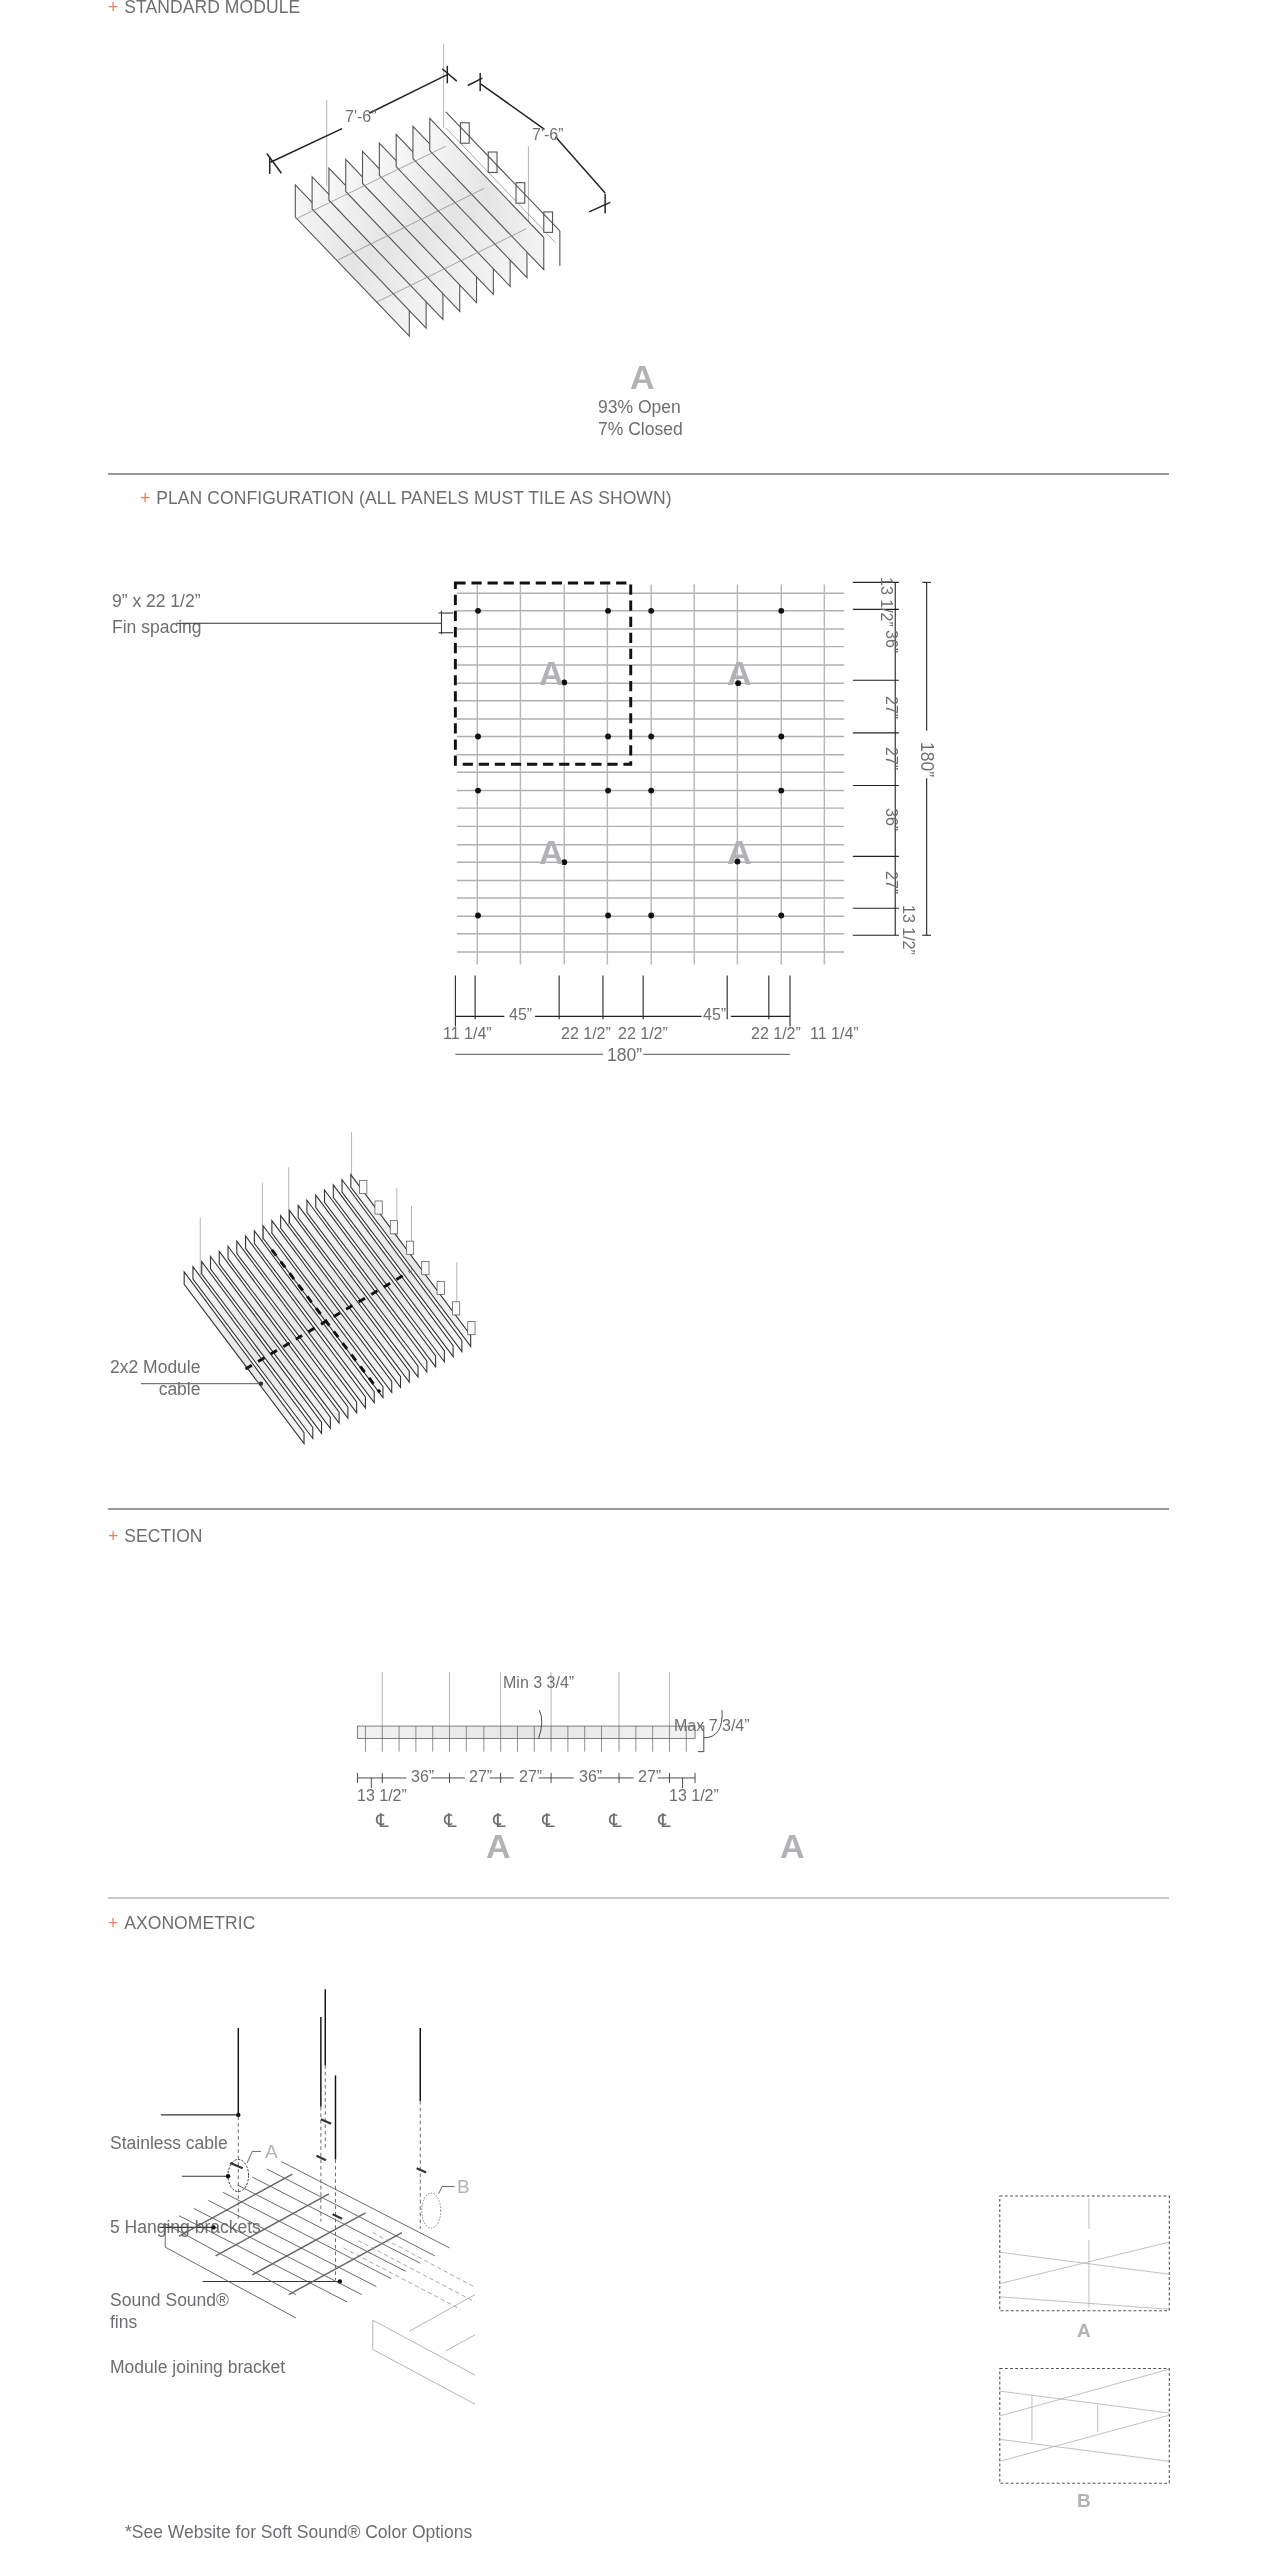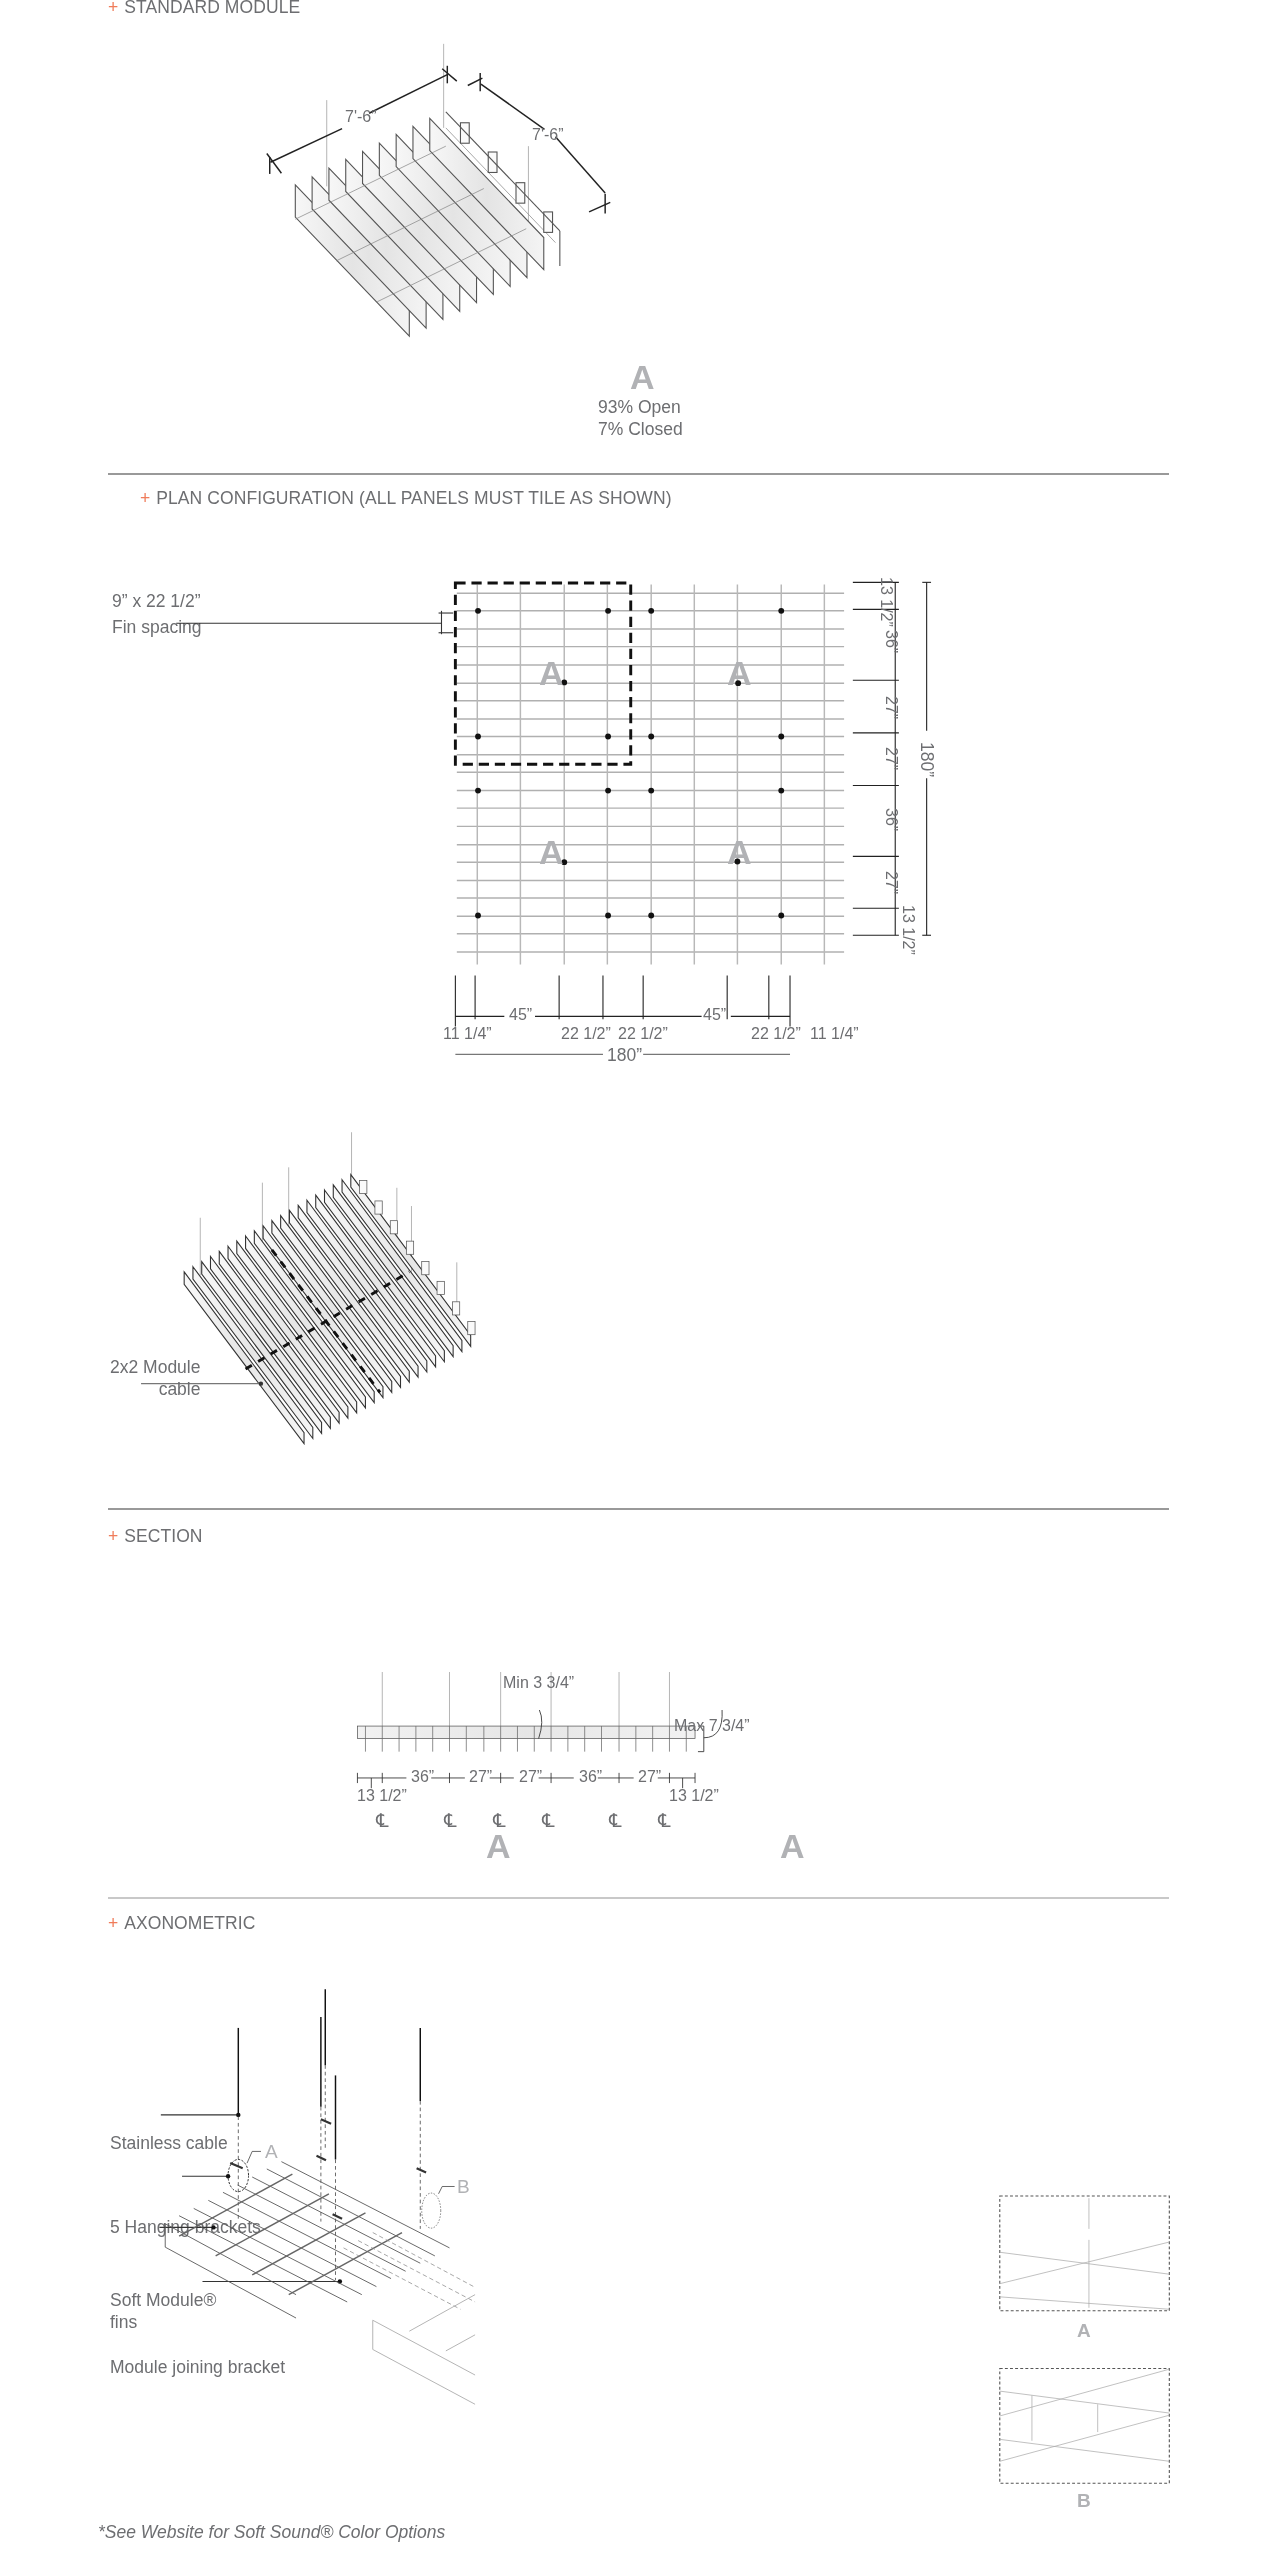--- a/index.html
+++ b/index.html
@@ -372,21 +372,21 @@
 
 <div class="divider light" style="top:1897px;"></div>
 
 <div class="hdr" style="top:1913px;">
   <span class="plus">+</span><span>AXONOMETRIC</span>
 </div>
 
 <div class="lbl" style="left:110px;top:2132px;">Stainless cable</div>
 <div class="lbl" style="left:110px;top:2216px;">5 Hanging brackets</div>
 <div class="lbl" style="left:110px;top:2289px;">
-  <div>Soft Module®</div>
+  <div>Sound Sound®</div>
   <div>fins</div>
 </div>
 <div class="lbl" style="left:110px;top:2356px;">Module joining bracket</div>
 
 <svg style="left:0;top:0;" width="1279" height="2576" viewBox="0 0 1750 3525">
 
   <g stroke="#333" stroke-width="1.5">
     <line x1="220" y1="2894" x2="326" y2="2894"></line>
     <line x1="249" y1="2978" x2="312" y2="2978"></line>
     <line x1="218" y1="3048" x2="292" y2="3048"></line>
@@ -473,14 +473,14 @@
     <line x1="1368" y1="3368" x2="1600" y2="3305"></line>
     <line x1="1412" y1="3278" x2="1412" y2="3340"></line>
     <line x1="1502" y1="3290" x2="1502" y2="3328"></line>
   </g>
 </svg>
 <div class="lbl" style="left:265px;top:2141px;color:#b1b2b5;font-size:19px;">A</div>
 <div class="lbl" style="left:457px;top:2176px;color:#b1b2b5;font-size:19px;">B</div>
 <div class="lbl" style="left:1077px;top:2320px;color:#b1b2b5;font-size:19px;font-weight:bold;">A</div>
 <div class="lbl" style="left:1077px;top:2490px;color:#b1b2b5;font-size:19px;font-weight:bold;">B</div>
 
-<div class="lbl" style="left:98px;top:2521px;font-style:italic;">*See Website for Soft Sound® Color Options</div>
+<div class="lbl" style="left:125px;top:2521px;">*See Website for Soft Sound® Color Options</div>
 
 
 </body></html>

